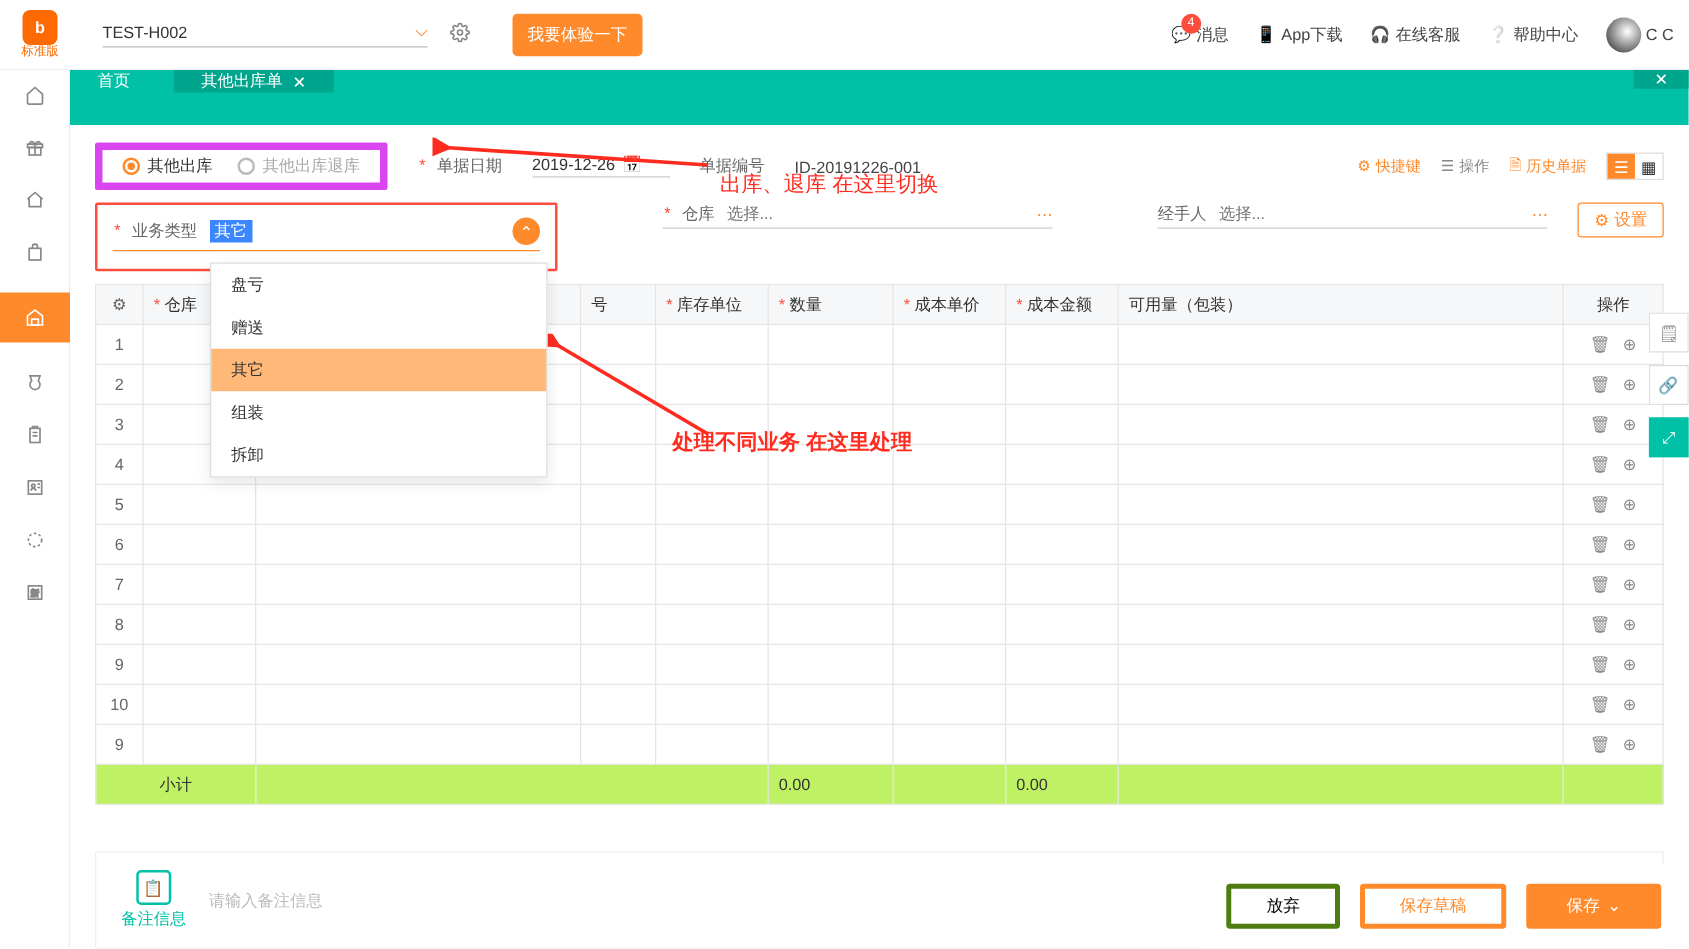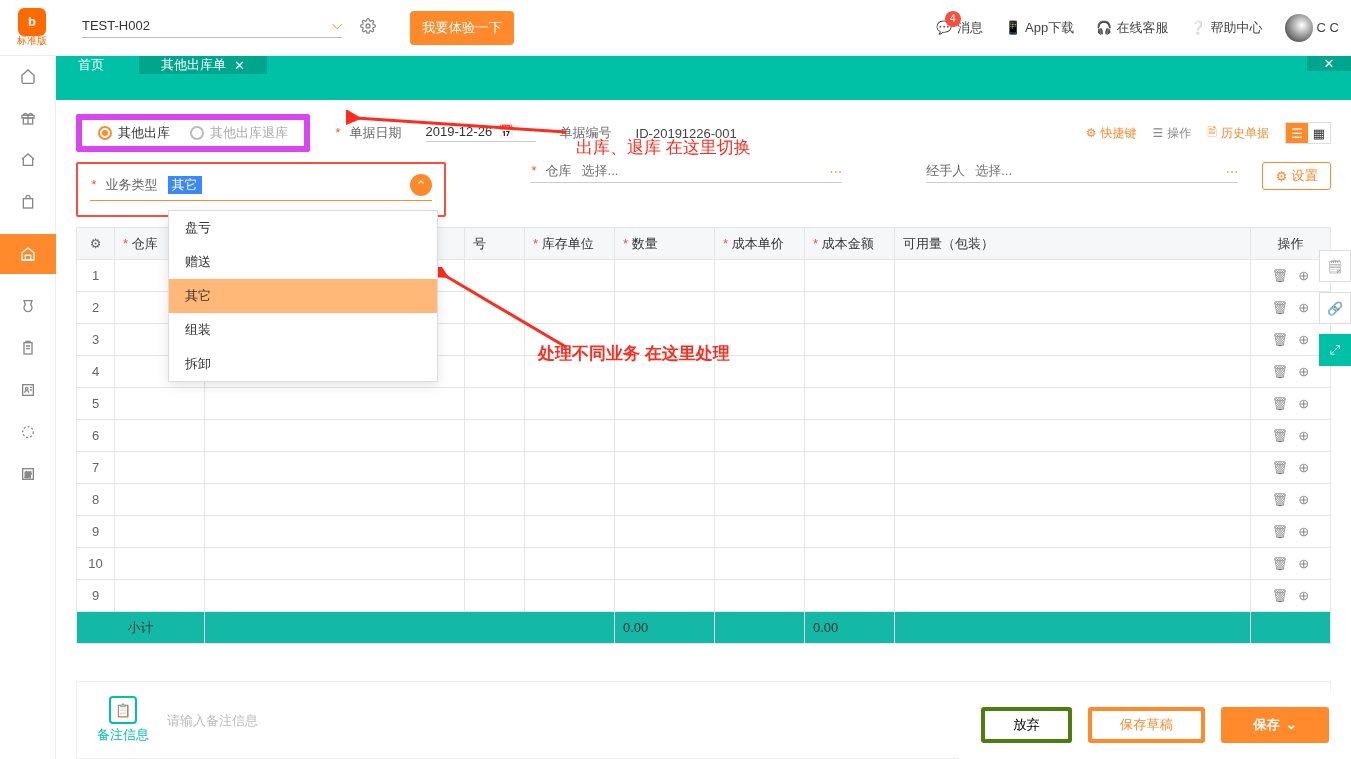--- a/index.html
+++ b/index.html
@@ -67,32 +67,32 @@
 
 .grid-wrap { flex: 1; padding: 0 20px; overflow: auto; }
 table.grid { border-collapse: collapse; width: 100%; table-layout: fixed; }
 table.grid th, table.grid td { border: 1px solid #e5e5e5; height: 32px; padding: 0 8px; text-align: left; font-weight: normal; }
 table.grid thead th { background: #f6f7f8; }
 table.grid .rownum { width: 38px; text-align: center; color: #666; }
 table.grid .opcol { width: 80px; text-align: center; }
 .col-req::before { content: "* "; color: #ff4d3d; }
 .row-icons { display: flex; gap: 10px; justify-content: center; color: #888; }
 .row-icons span { cursor: pointer; }
-tfoot td { background: #14b8a6; font-weight: bold; }
+tfoot td { background: #bef264; font-weight: bold; }
 
 .remark-row { margin: 14px 20px 0; background: #fff; border: 1px solid #eee; display: flex; align-items: center; gap: 18px; padding: 14px 20px; }
 .remark-ico { text-align: center; color: #00c1a6; }
 .remark-ico .glyph { width: 28px; height: 28px; border: 2px solid #00c1a6; border-radius: 4px; display: flex; align-items: center; justify-content: center; margin: 0 auto 2px; }
 .remark-input { flex: 1; border: none; outline: none; font-size: 13px; }
 .remark-input::placeholder { color: #bbb; }
 
 .footer { position: absolute; bottom: 0; right: 0; padding: 16px 22px; background: #fff; display: flex; gap: 16px; }
 .btn { height: 36px; padding: 0 28px; border-radius: 3px; cursor: pointer; border: 4px solid #4d7c0f; background: #fff; }
 .btn.outline-orange { border-color: #ff8a2b; color: #ff8a2b; }
-.btn.solid-orange { background: #ff8a2b; border-color: #ff8a2b; color: #fff; font-weight: bold; }
+.btn.solid-orange { background: #ff8a2b; border-color: #ff8a2b; color: #fff; }
 .btn.solid-orange .caret { margin-left: 6px; }
 
 .rightstrip { position: fixed; right: 0; top: 250px; display: flex; flex-direction: column; gap: 10px; }
 .rightstrip .chip { width: 32px; height: 32px; border: 1px solid #ddd; display: flex; align-items: center; justify-content: center; color: #888; cursor: pointer; background: #fff; }
 .rightstrip .chip.on { background: #00c1a6; color: #fff; border-color: #00c1a6; }
 .ico-svg { width: 16px; height: 16px; }
 </style>
 </head>
 <body>
 

